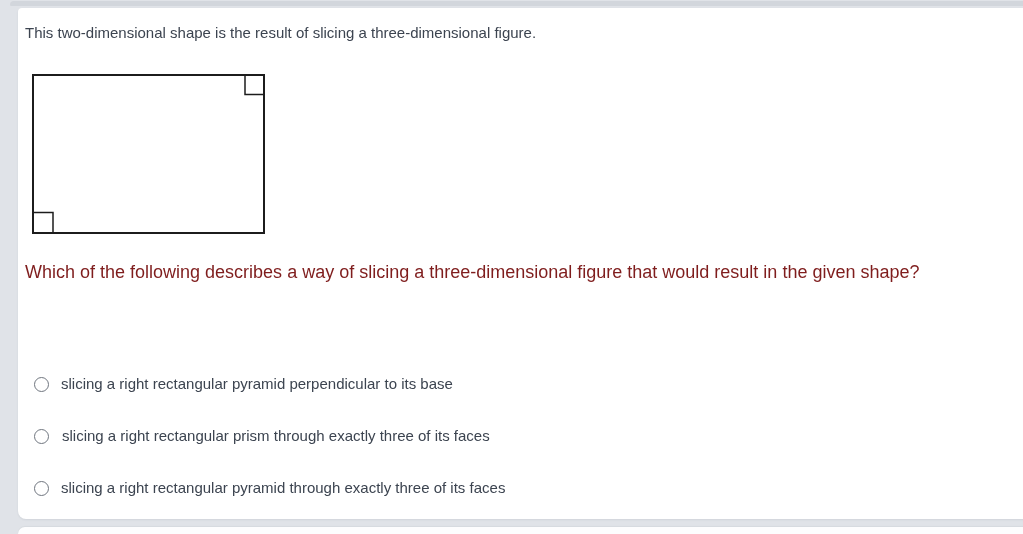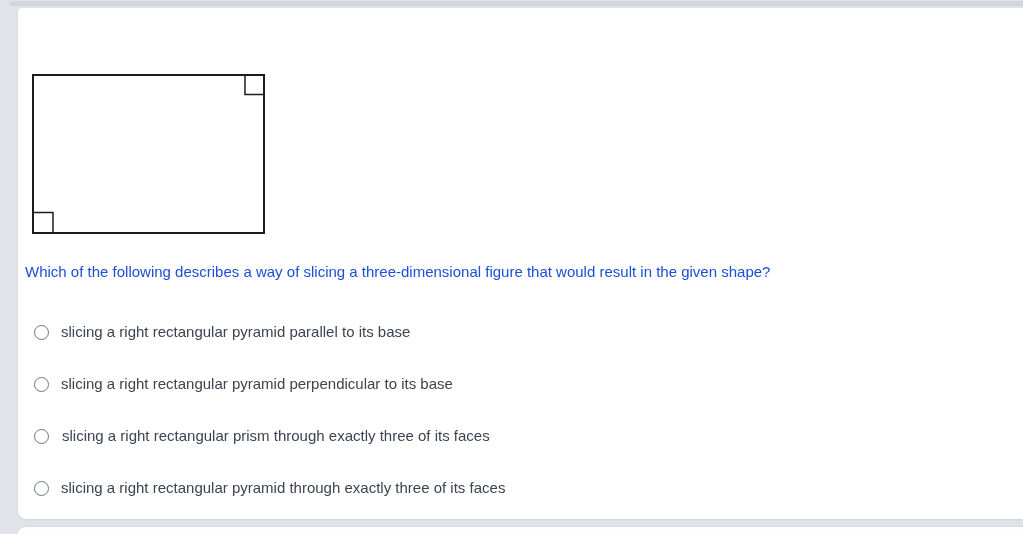--- a/index.html
+++ b/index.html
@@ -55,23 +55,23 @@
   .figure {
     position: absolute;
     left: 14px;
     top: 66px;
   }
   .question {
     position: absolute;
     left: 7px;
     top: 254px;
     margin: 0;
-    font-size: 15px;
+    font-size: 18px;
     line-height: 20px;
-    color: #1d4ed8;
+    color: #7f1d1d;
   }
   .option {
     position: absolute;
     left: 16px;
     height: 24px;
     display: flex;
     align-items: center;
     gap: 12px;
     cursor: pointer;
   }
@@ -95,33 +95,30 @@
     white-space: nowrap;
   }
 </style>
 </head>
 <body>
 
 <div class="prev-edge"></div>
 
 <div class="card">
 
+  <p class="prompt">This two-dimensional shape is the result of slicing a three-dimensional figure.</p>
 
   <svg class="figure" width="233" height="160" viewBox="0 0 233 160">
     <rect x="1" y="1" width="231" height="158" fill="none" stroke="#1c1c1c" stroke-width="2"></rect>
     <path d="M 213 2 L 213 20.5 L 231 20.5" fill="none" stroke="#1c1c1c" stroke-width="1.5"></path>
     <path d="M 2 138.5 L 21 138.5 L 21 158" fill="none" stroke="#1c1c1c" stroke-width="1.5"></path>
   </svg>
 
   <p class="question">Which of the following describes a way of slicing a three-dimensional figure that would result in the given shape?</p>
 
-  <div class="option option-1">
-    <span class="radio"></span>
-    <span class="option-label">slicing a right rectangular pyramid parallel to its base</span>
-  </div>
 
   <div class="option option-2">
     <span class="radio"></span>
     <span class="option-label">slicing a right rectangular pyramid perpendicular to its base</span>
   </div>
 
   <div class="option option-3">
     <span class="radio"></span>
     <span class="option-label">slicing a right rectangular prism through exactly three of its faces</span>
   </div>

